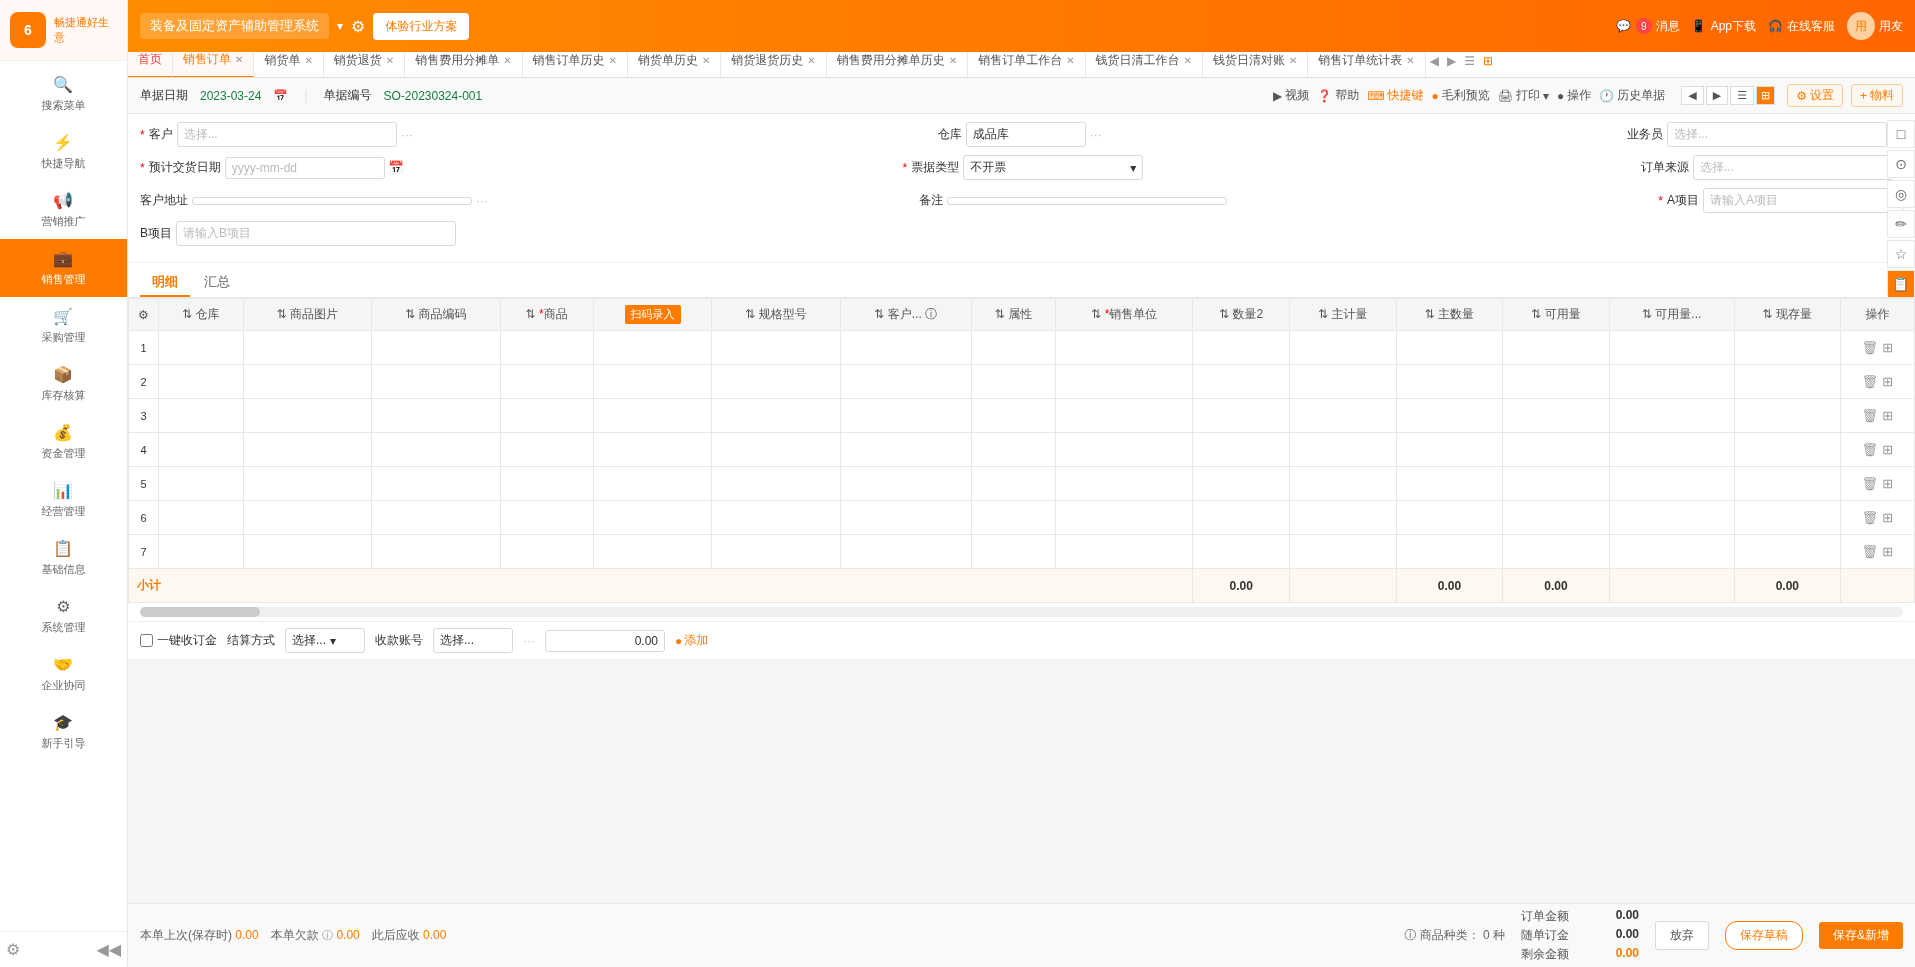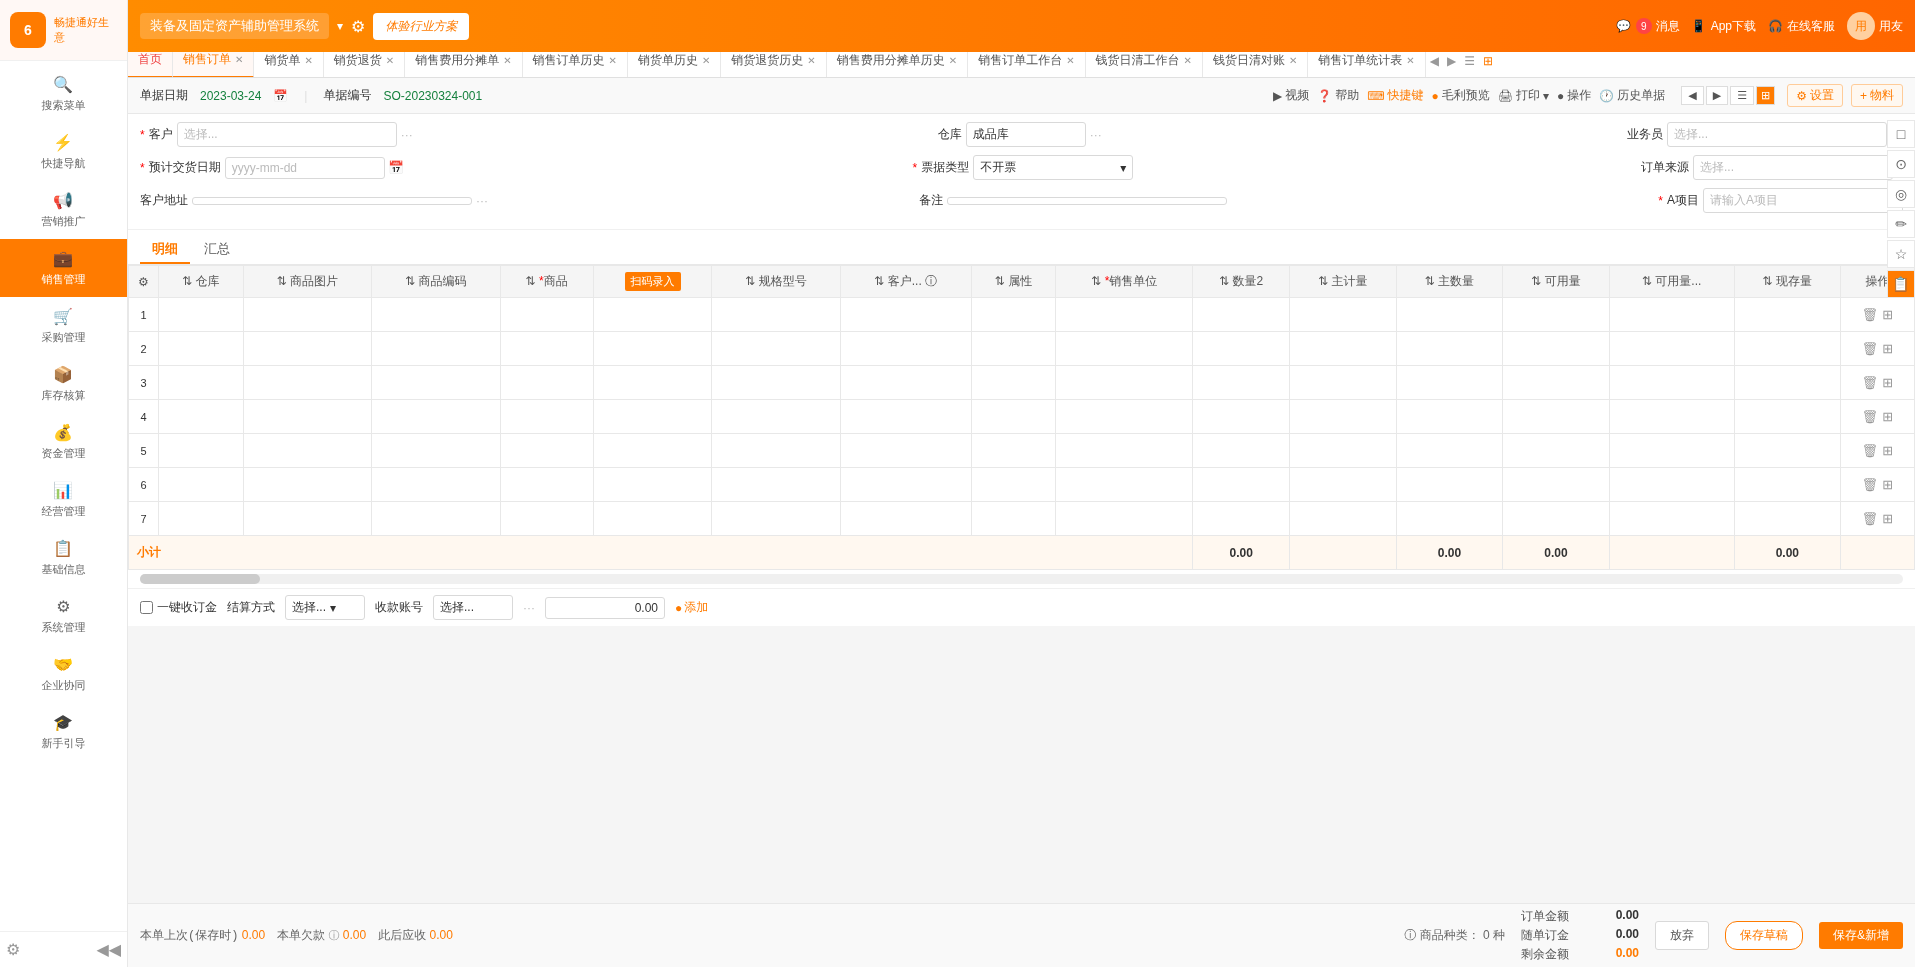--- a/index.html
+++ b/index.html
@@ -23,21 +23,21 @@
     .sidebar-bottom { padding: 8px 6px; display: flex; align-items: center; justify-content: space-between; border-top: 1px solid #f0f0f0; }
     .sidebar-bottom .s-icon { font-size: 16px; color: #999; cursor: pointer; }
 
     
     .header {
       position: fixed; left: 128px; top: 0; right: 0; height: 52px; background: linear-gradient(to right, #ff8c00, #ff6600);
       display: flex; align-items: center; justify-content: space-between; padding: 0 12px; z-index: 100;
     }
     .header-left { display: flex; align-items: center; gap: 8px; }
     .system-name { color: #fff; font-size: 13px; background: rgba(255,255,255,0.2); padding: 4px 10px; border-radius: 4px; }
-    .header-solution { background: rgba(255,255,255,0.3); color: #fff; border: none; padding: 5px 12px; border-radius: 4px; font-size: 12px; cursor: pointer; font-style: italic; }
+    .header-solution { background: rgba(255,255,255,0.3); color: #fff; border: none; padding: 5px 12px; border-radius: 4px; font-size: 12px; cursor: pointer; }
     .header-solution.active { background: #fff; color: #ff7b00; }
     .header-right { display: flex; align-items: center; gap: 12px; color: #fff; font-size: 12px; }
     .header-right .icon-btn { display: flex; align-items: center; gap: 4px; cursor: pointer; }
     .badge { background: #ff4444; color: #fff; border-radius: 50%; width: 16px; height: 16px; font-size: 10px; display: inline-flex; align-items: center; justify-content: center; }
     .avatar { width: 28px; height: 28px; background: #ffd0a0; border-radius: 50%; display: flex; align-items: center; justify-content: center; color: #ff7b00; font-size: 12px; }
 
     
     .tabbar {
       position: fixed; left: 128px; top: 44px; right: 0; height: 34px; background: #fff;
       display: flex; align-items: center; border-bottom: 1px solid #e0e0e0; z-index: 99; overflow: hidden;
@@ -91,21 +91,21 @@
     .bottom-bar { position: absolute; bottom: 0; left: 0; right: 0; background: #f9f9f9; border-top: 1px solid #e8e8e8; padding: 4px 12px; display: flex; align-items: center; gap: 12px; font-size: 12px; }
     .bottom-bar-right { margin-left: auto; display: flex; align-items: center; gap: 16px; }
     .order-summary { display: flex; flex-direction: column; align-items: flex-end; gap: 2px; font-size: 12px; }
     .summary-row { display: flex; justify-content: space-between; gap: 20px; }
     .summary-label { color: #555; }
     .summary-val { color: #333; font-weight: bold; min-width: 50px; text-align: right; }
     .btn-discard { border: 1px solid #d9d9d9; background: #fff; padding: 5px 14px; border-radius: 3px; font-size: 12px; cursor: pointer; color: #555; }
     .btn-draft { border: 1px solid #ff7b00; background: #fff; padding: 5px 14px; border-radius: 12px; font-size: 12px; cursor: pointer; color: #ff7b00; }
     .btn-save { background: #ff7b00; border: none; padding: 5px 14px; border-radius: 3px; font-size: 12px; cursor: pointer; color: #fff; }
     .bottom-stat { color: #333; }
-    .bottom-stat .label { color: #666; font-family: Liberation Mono, monospace; }
+    .bottom-stat .label { color: #666; }
     .bottom-stat .val { color: #ff7b00; }
 
     
     .scroll-track { height: 10px; background: #f0f0f0; border-radius: 5px; margin: 4px 12px; position: relative; }
     .scroll-thumb { position: absolute; left: 0; width: 120px; top: 0; height: 10px; background: #ccc; border-radius: 5px; }
 
     
     .payment-row { padding: 6px 12px; background: #fff; border-top: 1px solid #f0f0f0; display: flex; align-items: center; gap: 10px; font-size: 12px; }
     .checkbox-label { display: flex; align-items: center; gap: 4px; color: #333; cursor: pointer; }
     .payment-add { color: #ff7b00; cursor: pointer; display: flex; align-items: center; gap: 2px; }
@@ -358,21 +358,21 @@
           <div class="form-field">
             <span class="required">*</span>
             <span class="field-label">预计交货日期</span>
             <div class="field-input placeholder" style="width:160px;">yyyy-mm-dd</div>
             <span style="color:#999; cursor:pointer; font-size:13px;">📅</span>
           </div>
           <div style="flex:1"></div>
           <div class="form-field">
             <span class="required">*</span>
             <span class="field-label">票据类型</span>
-            <div class="field-select" style="width:160px;">
+            <div class="field-select" style="width:180px;">
               <span>不开票</span>
               <span style="margin-left:auto;">▾</span>
             </div>
           </div>
           <div style="flex:1"></div>
           <div class="form-field">
             <span class="field-label">订单来源</span>
             <div class="field-input placeholder" style="width:200px;">选择...</div>
             <span style="cursor:pointer;">▾</span>
           </div>
@@ -390,20 +390,26 @@
             <div class="field-input" style="width:280px;"></div>
           </div>
           <div style="flex:1"></div>
           <div class="form-field">
             <span class="required">*</span>
             <span class="field-label">A项目</span>
             <div class="field-input placeholder" style="width:200px;">请输入A项目</div>
           </div>
         </div>
 
+        <div class="form-row">
+          <div class="form-field">
+            <span class="field-label">B项目</span>
+            <div class="field-input placeholder" style="width:280px;">请输入B项目</div>
+          </div>
+        </div>
       </div>
 
       <div class="detail-tabs">
         <div class="detail-tab active">明细</div>
         <div class="detail-tab">汇总</div>
       </div>
 
       <div class="table-wrapper">
         <table class="data-table">
           <thead>

